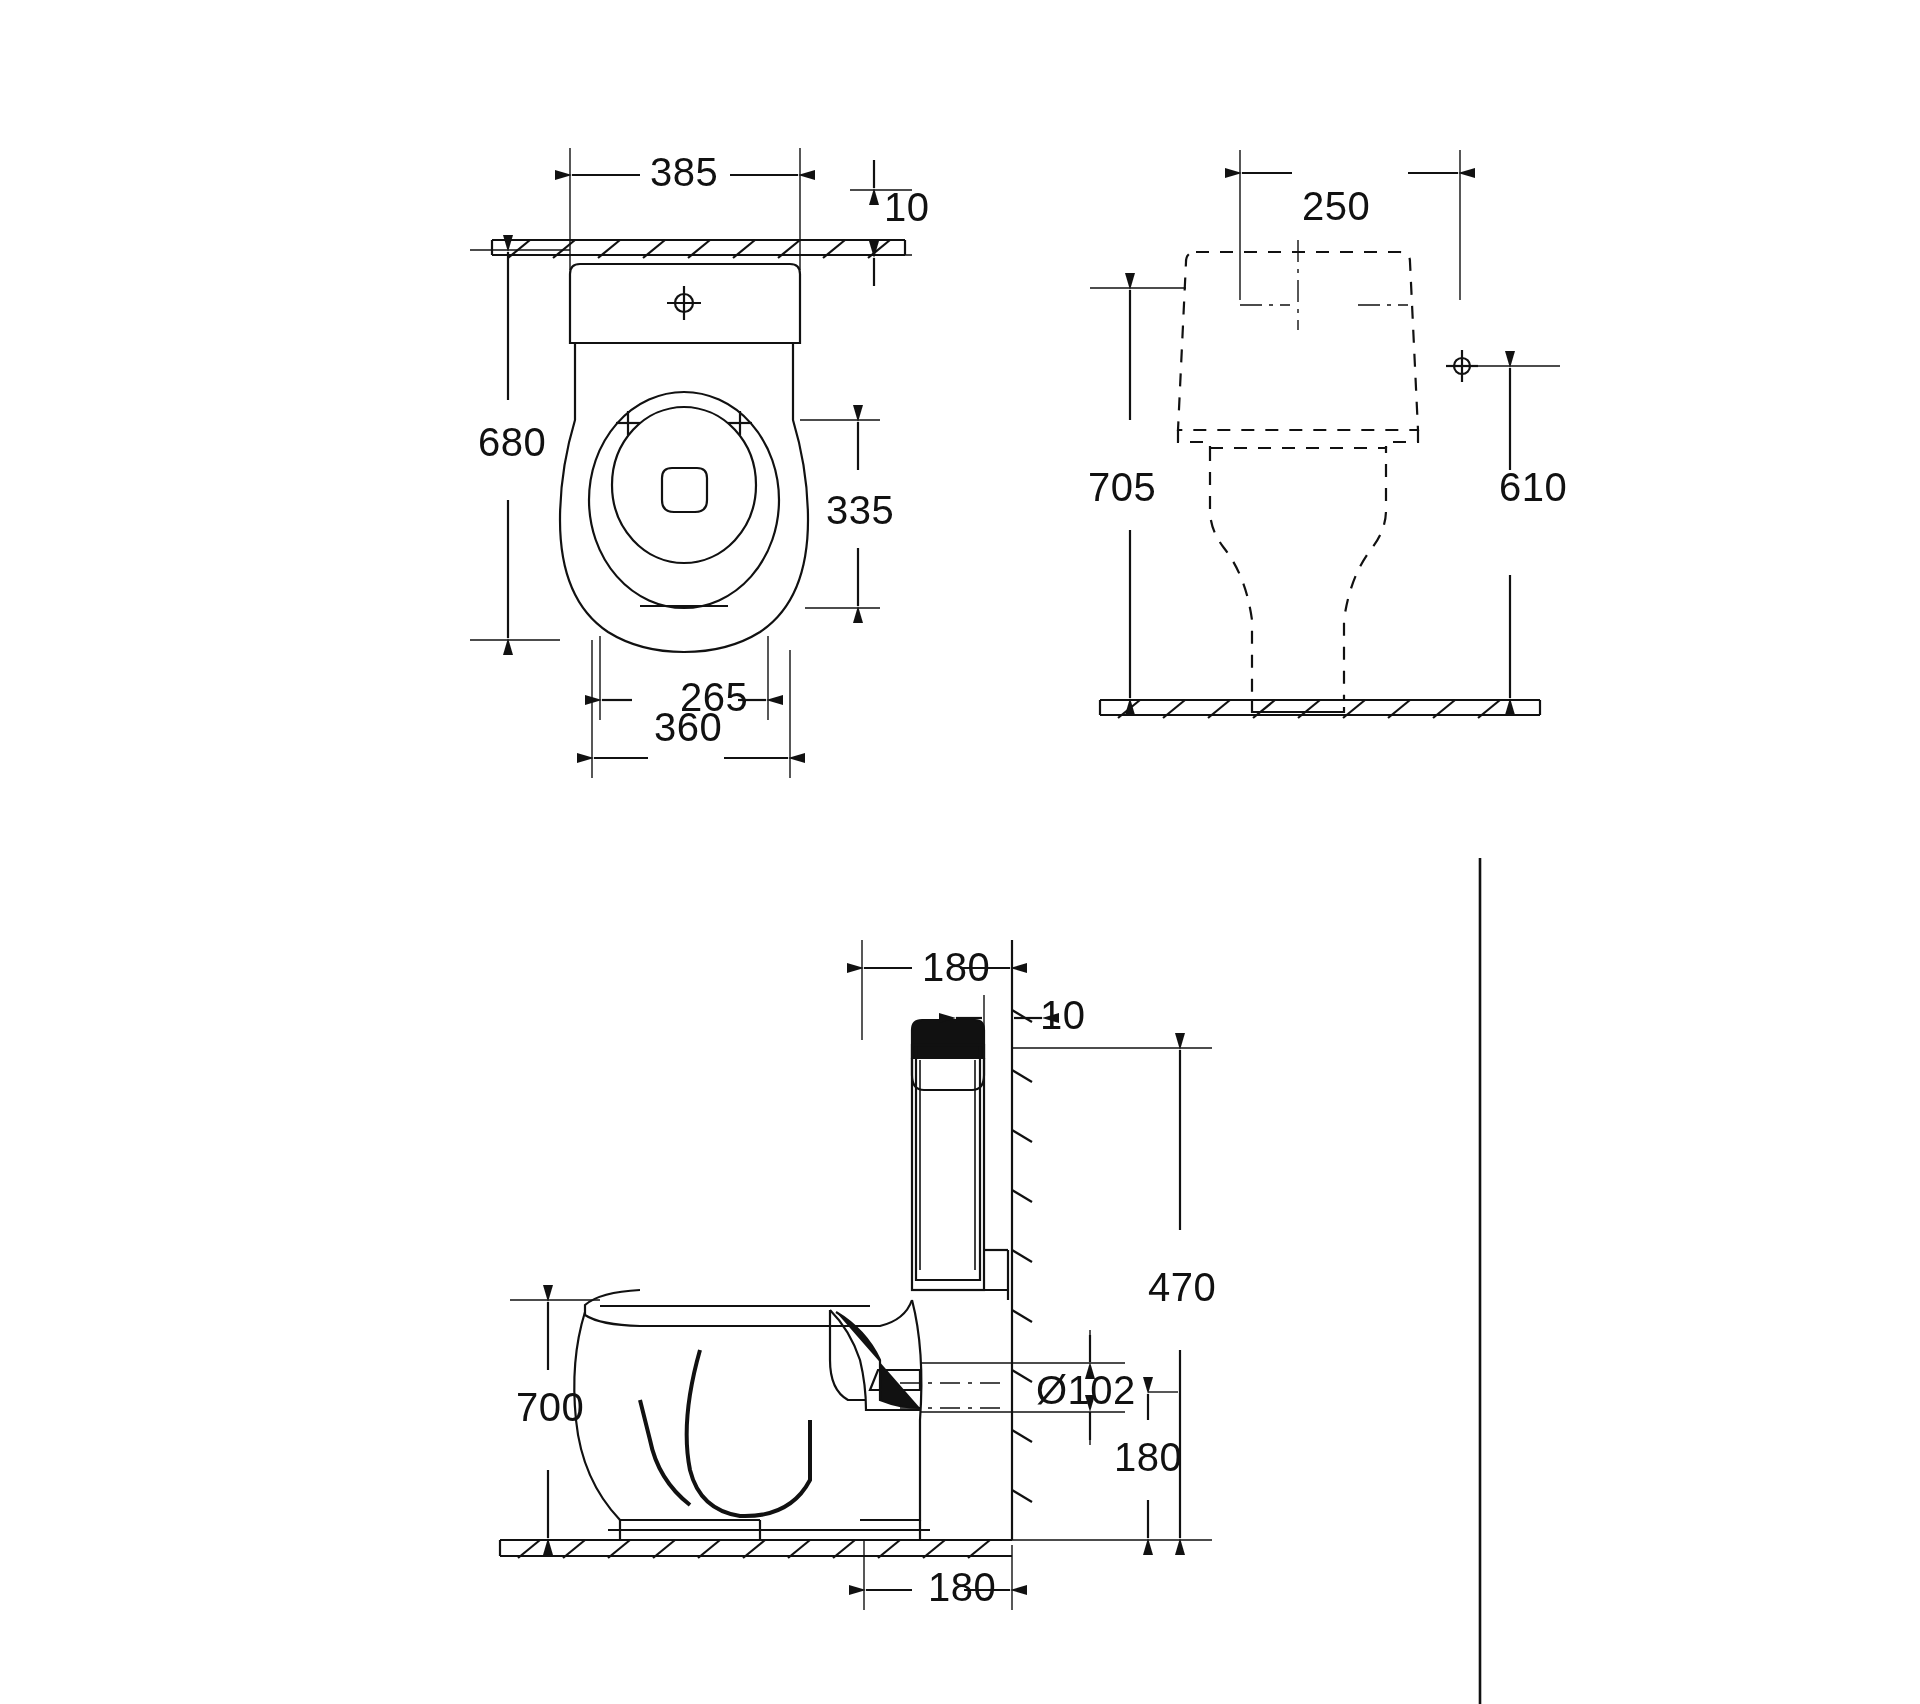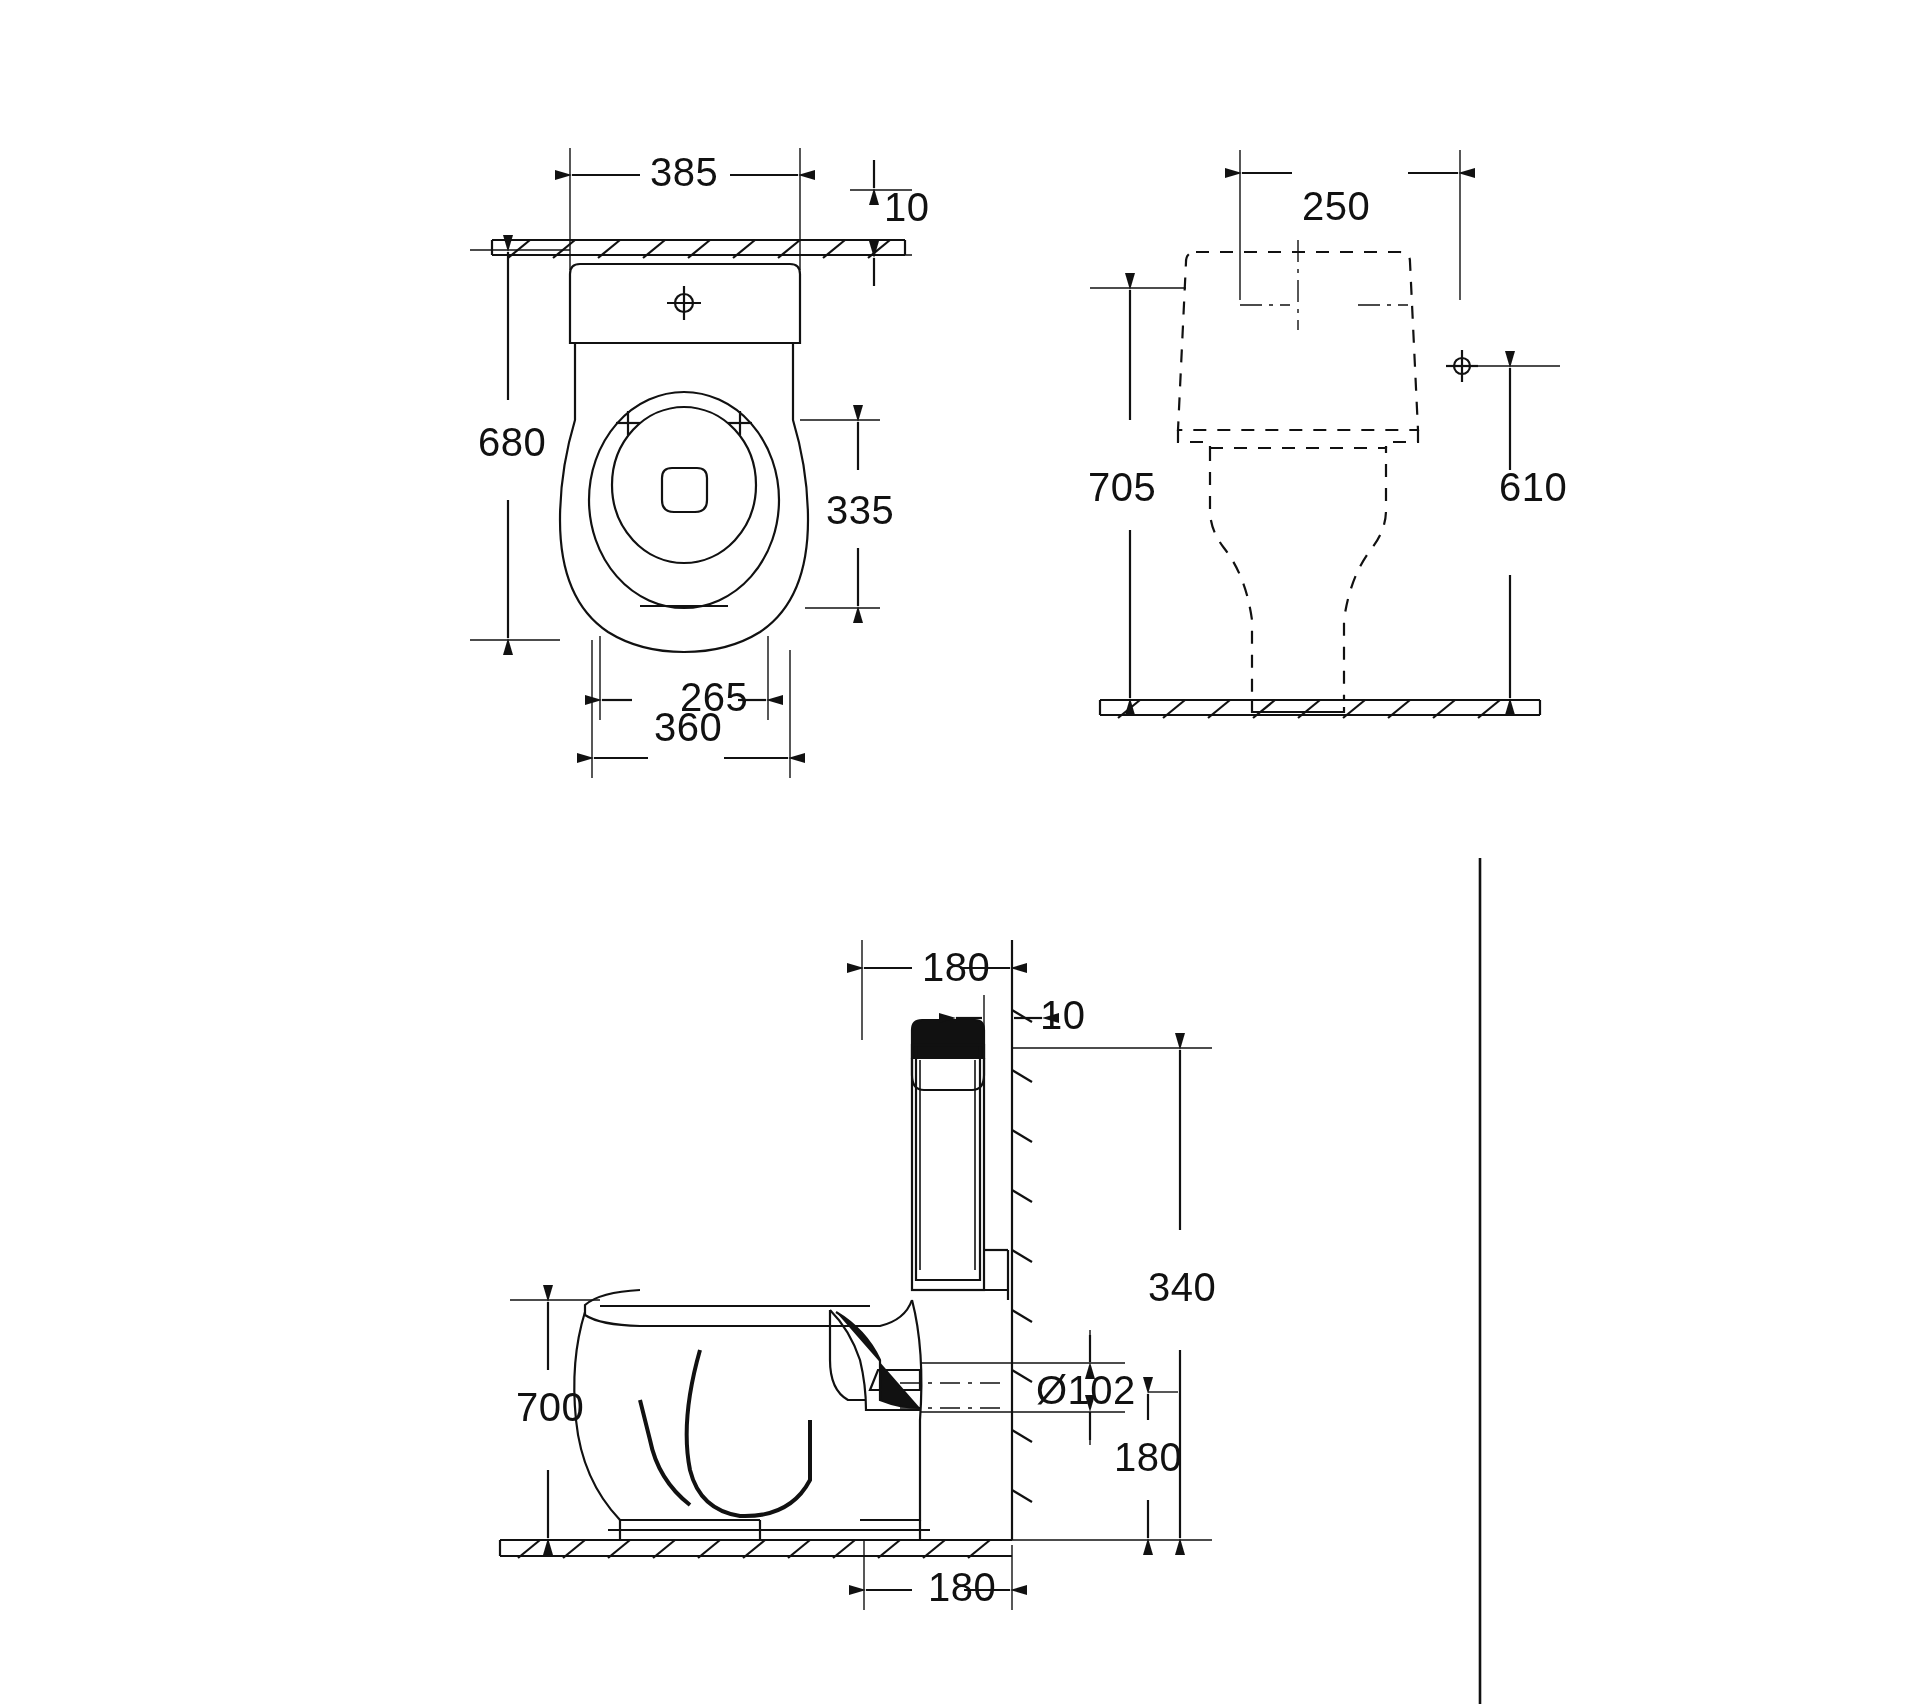--- a/index.html
+++ b/index.html
@@ -313,19 +313,19 @@
   <div class="dim-label" style="left:826px; top:488px;">335</div>
   <div class="dim-label" style="left:640px; top:675px;margin-left:40px;">265</div>
   <div class="dim-label" style="left:654px; top:705px;">360</div>
 
   <div class="dim-label" style="left:1302px; top:164px;margin-top:20px;">250</div>
   <div class="dim-label" style="left:1088px; top:465px;">705</div>
   <div class="dim-label" style="left:1499px; top:465px;">610</div>
 
   <div class="dim-label" style="left:922px;  top:945px;">180</div>
   <div class="dim-label" style="left:1040px; top:993px;">10</div>
-  <div class="dim-label" style="left:1148px; top:1265px;">340</div>
+  <div class="dim-label" style="left:1148px; top:1265px;">470</div>
   <div class="dim-label" style="left:516px;  top:1385px;">700</div>
   <div class="dim-label" style="left:1036px; top:1368px;">Ø102</div>
   <div class="dim-label" style="left:1114px; top:1435px;">180</div>
   <div class="dim-label" style="left:928px;  top:1565px;">180</div>
 
 </div>
 
 </body></html>

